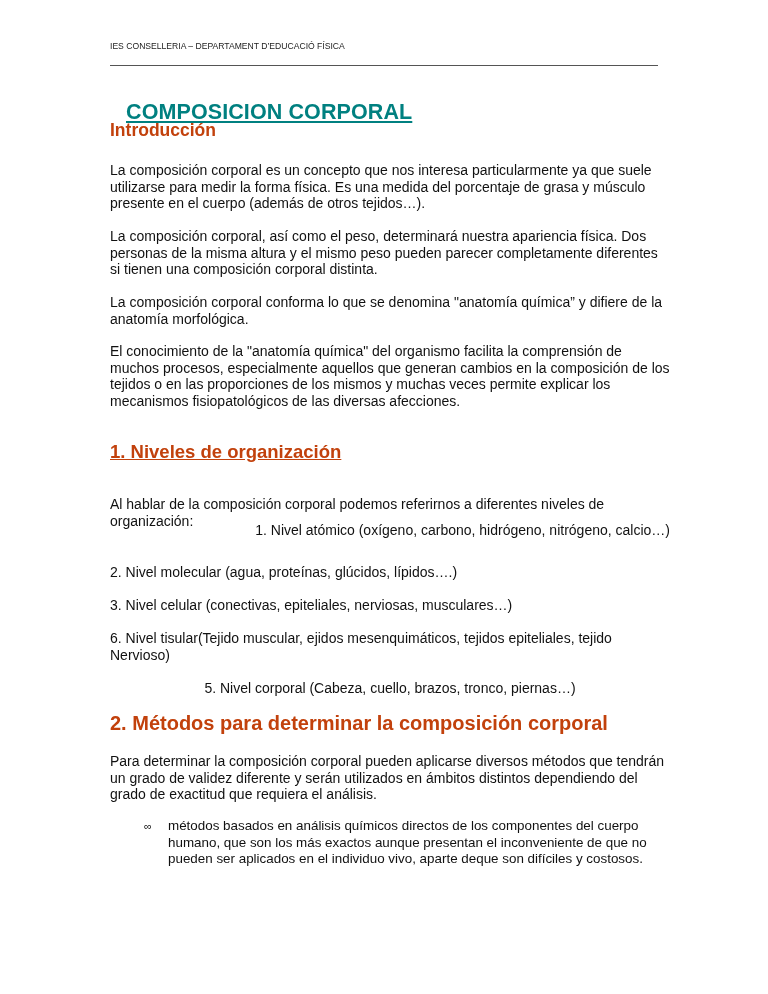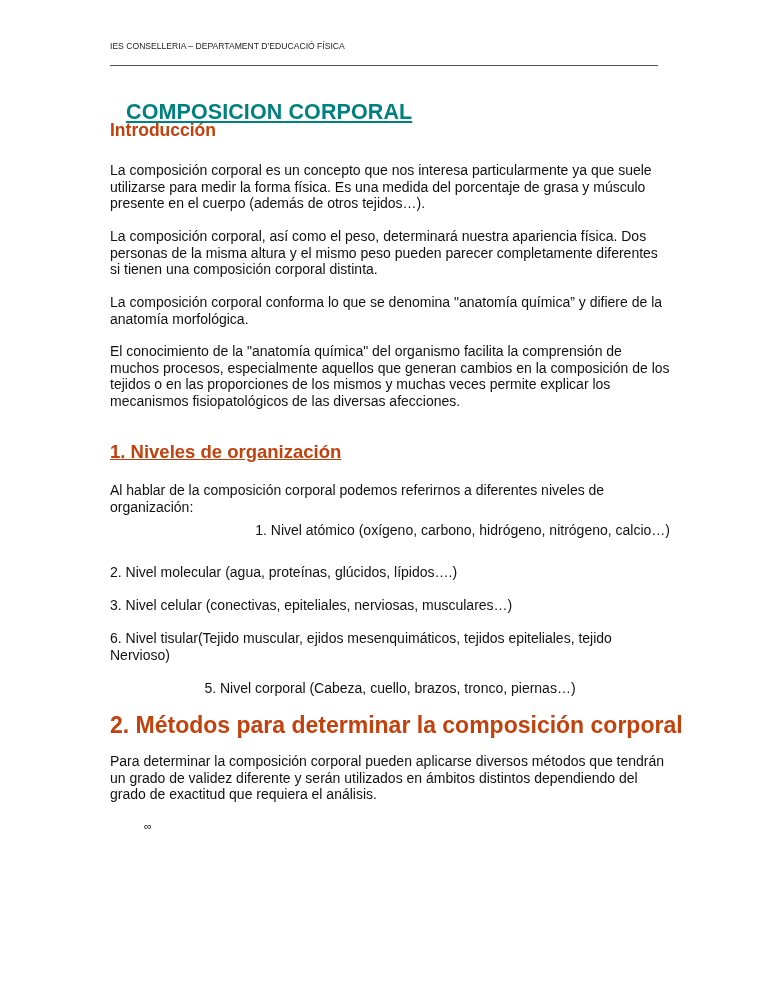--- a/index.html
+++ b/index.html
@@ -98,29 +98,30 @@
 
   <h2 style="top:120px;">Introducción</h2>
 
   <p style="top:162px;">La composición corporal es un concepto que nos interesa particularmente ya que suele utilizarse para medir la forma física. Es una medida del porcentaje de grasa y músculo presente en el cuerpo (además de otros tejidos…).</p>
   <p style="top:228px;">La composición corporal, así como el peso, determinará nuestra apariencia física. Dos personas de la misma altura y el mismo peso pueden parecer completamente diferentes si tienen una composición corporal distinta.</p>
   <p style="top:294px;">La composición corporal conforma lo que se denomina "anatomía química” y difiere de la anatomía morfológica.</p>
   <p style="top:343px;">El conocimiento de la "anatomía química" del organismo facilita la comprensión de muchos procesos, especialmente aquellos que generan cambios en la composición de los tejidos o en las proporciones de los mismos y muchas veces permite explicar los mecanismos fisiopatológicos de las diversas afecciones.</p>
 
   <h2 style="top:441px; font-size:18.5px;text-decoration:underline;">1. Niveles de organización</h2>
 
-  <p style="top:482px;">Al hablar de la composición corporal podemos referirnos a diferentes niveles de organización:</p>
+  <p style="top:496px;">Al hablar de la composición corporal podemos referirnos a diferentes niveles de organización:</p>
 
   <p style="top:522px;text-align:right;">1. Nivel atómico (oxígeno, carbono, hidrógeno, nitrógeno, calcio…)</p>
   <p style="top:564px;">2. Nivel molecular (agua, proteínas, glúcidos, lípidos….)</p>
   <p style="top:597px;">3. Nivel celular (conectivas, epiteliales, nerviosas, musculares…)</p>
   <p style="top:630px;">6. Nivel tisular(Tejido muscular, ejidos mesenquimáticos, tejidos epiteliales, tejido Nervioso)</p>
   <p style="top:680px;text-align:center;">5. Nivel corporal (Cabeza, cuello, brazos, tronco, piernas…)</p>
 
-  <h2 style="top:712px; font-size:23px;">2. Métodos para determinar la composición corporal</h2>
+  <h2 style="top:712px; font-size:20px;">2. Métodos para determinar la composición corporal</h2>
 
   <p style="top:753px;">Para determinar la composición corporal pueden aplicarse diversos métodos que tendrán un grado de validez diferente y serán utilizados en ámbitos distintos dependiendo del grado de exactitud que requiera el análisis.</p>
 
   <div class="bullet-item" style="top:818px;">
     <span class="bullet-glyph">∞</span>
+    <span class="bullet-text">métodos basados en análisis químicos directos de los componentes del cuerpo humano, que son los más exactos aunque presentan el inconveniente de que no pueden ser aplicados en el individuo vivo, aparte deque son difíciles y costosos.</span>
   </div>
 
 </div>
 
 </body></html>

